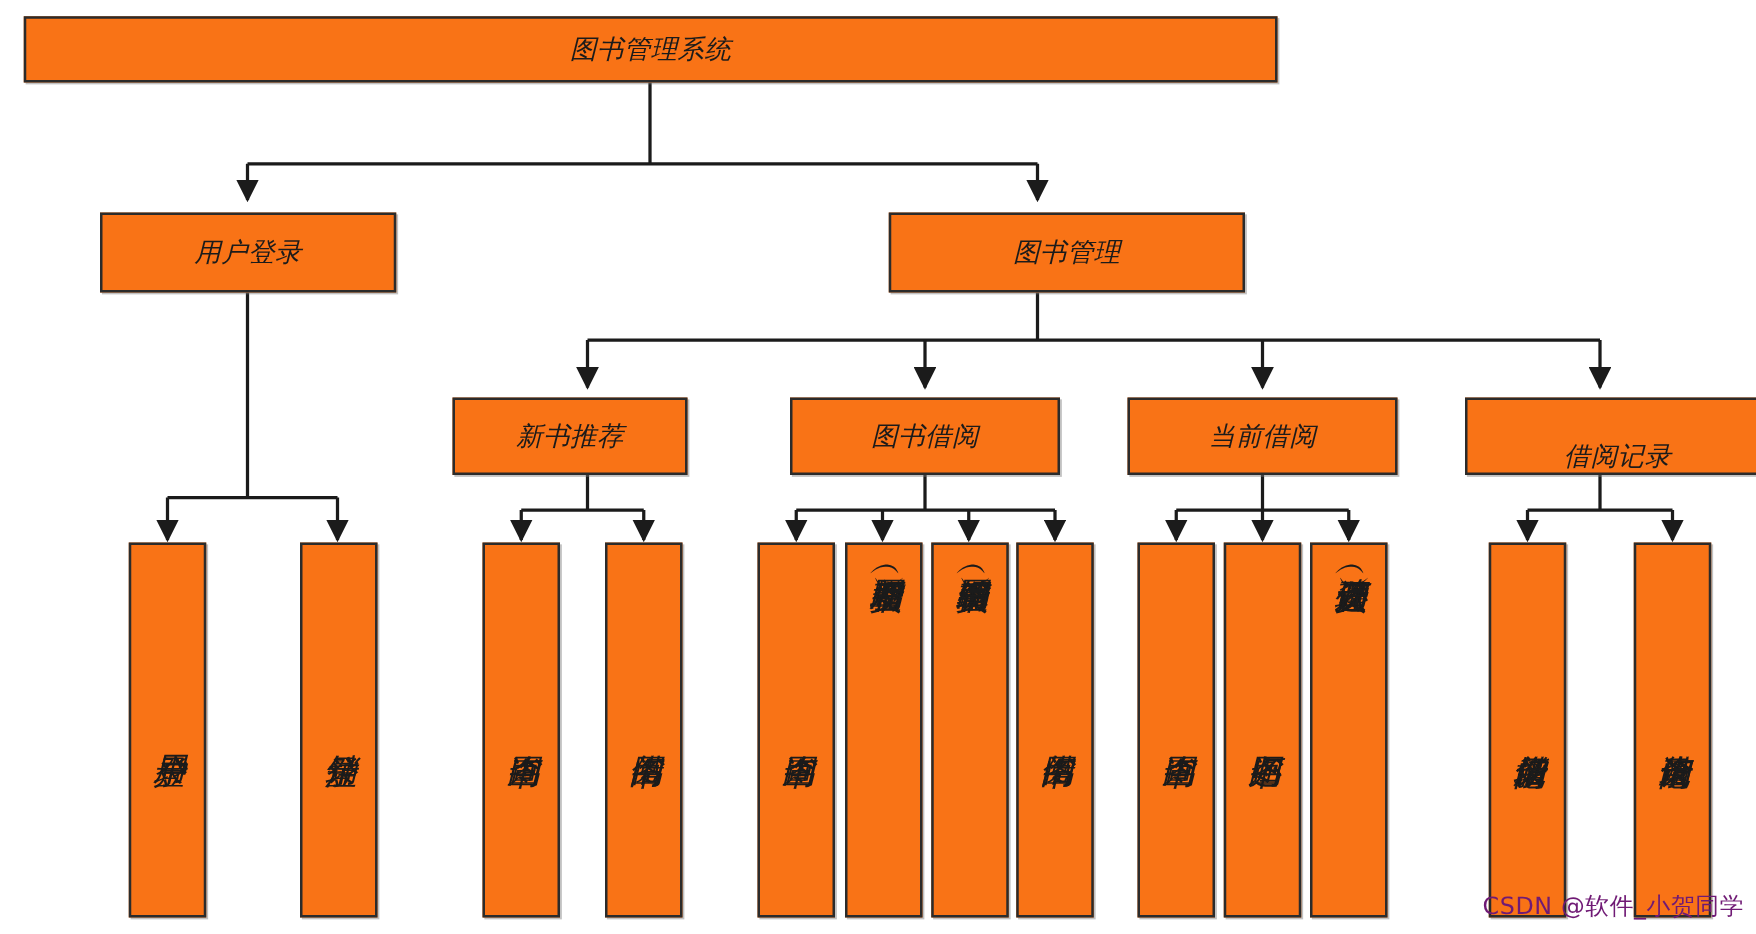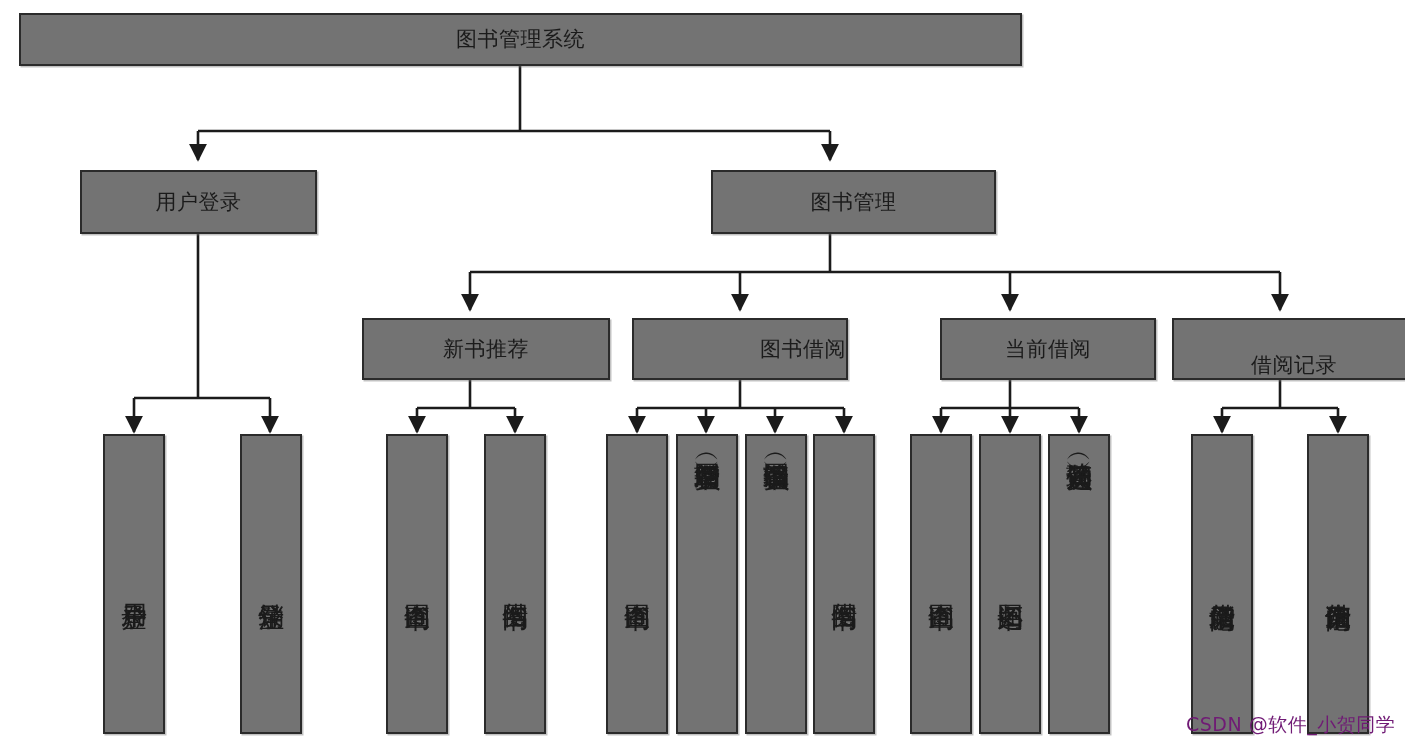--- a/index.html
+++ b/index.html
@@ -7,26 +7,27 @@
     font-family:"DejaVu Sans","Liberation Sans",sans-serif;
     width:1405px;height:747px;position:relative;overflow:hidden;
   }
   #canvas{position:absolute;left:0;top:0;width:1405px;height:747px;}
   svg#edges{position:absolute;left:0;top:0;width:1405px;height:747px;pointer-events:none;}
 
   .node{
     position:absolute;
     box-sizing:border-box;
     border:2.5px solid #2b2b2b;
-    background:#737373;
+    background:#f97316;
     display:flex;
     align-items:center;
     justify-content:center;
     color:#1b1b1b;
     box-shadow:1.5px 1.5px 0 rgba(120,120,120,0.45);
+    font-style:italic;
   }
   .node .lbl{
     display:block;
     line-height:1.18;
     letter-spacing:0.5px;
     white-space:pre-wrap;
   }
   
   .node.h .lbl{
     font-size:21px;
@@ -116,27 +117,27 @@
     <span class="lbl">图书管理系统</span>
   </div>
 
   <div class="node h" style="left:80px;top:170px;width:237px;height:64px;">
     <span class="lbl">用户登录</span>
   </div>
   <div class="node h" style="left:711px;top:170px;width:285px;height:64px;">
     <span class="lbl">图书管理</span>
   </div>
 
-  <div class="node h" style="left:362px;top:318px;width:248px;height:62px;">
+  <div class="node h" style="left:362px;top:318px;width:188px;height:62px;">
     <span class="lbl">新书推荐</span>
   </div>
-  <div class="node h" style="left:632px;top:318px;width:216px;height:62px;justify-content:flex-end;">
+  <div class="node h" style="left:632px;top:318px;width:216px;height:62px;">
     <span class="lbl">图书借阅</span>
   </div>
-  <div class="node h" style="left:940px;top:318px;width:216px;height:62px;">
+  <div class="node h" style="left:902px;top:318px;width:216px;height:62px;">
     <span class="lbl">当前借阅</span>
   </div>
   <div class="node h" style="left:1172px;top:318px;width:244px;height:62px;align-items:flex-end;">
     <span class="lbl">借阅记录</span>
   </div>
 
   <div class="node v mid" style="left:103px;top:434px;width:62px;height:300px;">
     <span class="lbl">用户登录</span>
   </div>
   <div class="node v mid" style="left:240px;top:434px;width:62px;height:300px;">

